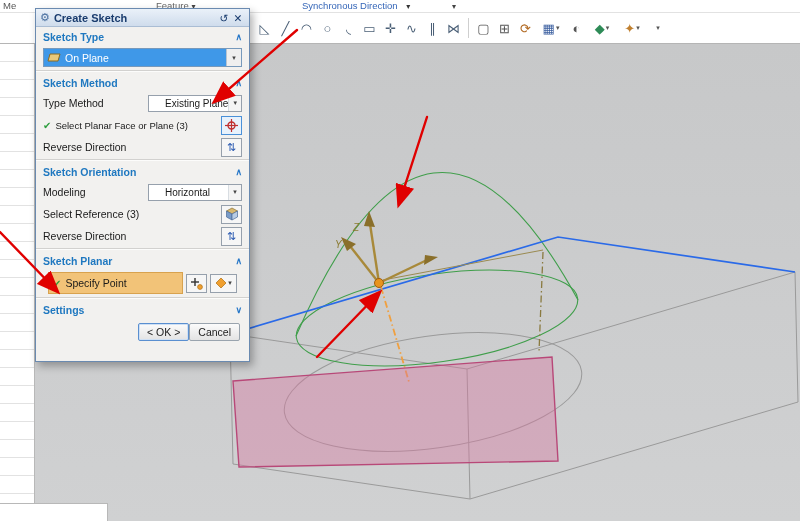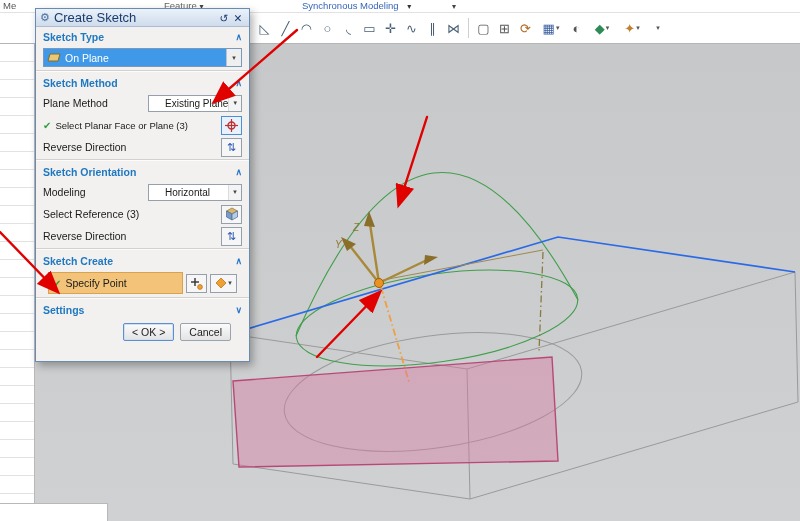--- a/index.html
+++ b/index.html
@@ -5,21 +5,21 @@
   * { margin:0; padding:0; box-sizing:border-box; }
   html,body { width:800px; height:521px; overflow:hidden;
               font-family:"Liberation Sans", sans-serif; }
   #app { position:relative; width:800px; height:521px; background:#cbcccd; }
 
   
   .row1 { position:absolute; left:0; top:0; width:800px; height:13px;
           background:#ffffff; border-bottom:1px solid #e2e2e2; z-index:3; }
   .r1 { position:absolute; top:0; font-size:9.5px; color:#666; white-space:nowrap; }
   .menu-trunc { left:3px; color:#555; }
-  .grp-feature { left:156px;margin-left:8px; }
+  .grp-feature { left:156px; }
   .grp-sync { left:302px; color:#3566b8; }
   .r1caret { color:#444; font-size:8px; }
   .row2 { position:absolute; left:0; top:13px; width:800px; height:31px;
           background:#ffffff; border-bottom:1px solid #b5b5b5; z-index:3;
           display:flex; align-items:center; padding-left:254px; }
   .tool { width:21px; height:24px; display:flex; align-items:center; justify-content:center;
           font-size:13px; color:#4a5f76; border-radius:2px; }
   .toolwide { width:30px; }
   .tsep { width:1px; height:20px; background:#cfcfcf; margin:0 4px; }
   .tcaret { font-size:7px; color:#555; margin-left:1px; }
@@ -40,21 +40,21 @@
   svg.annot { position:absolute; left:0; top:0; z-index:50; pointer-events:none; }
 
   
   .dialog { position:absolute; left:35px; top:8px; width:215px; height:354px;
             background:#f2f1ef; border:1px solid #6a8ab0; z-index:10;
             box-shadow:3px 4px 8px rgba(0,0,0,.30); font-size:10.5px; color:#1a1a1a; }
   .dlg-title { height:18px; display:flex; align-items:center;
                background:linear-gradient(#eaf1f9,#cfdcec); border-bottom:1px solid #aabdd4;
                padding:0 4px; }
   .dlg-title .gear { color:#4a70a0; font-size:11px; }
-  .dlg-title .ttl { flex:1; margin-left:4px; color:#1a3c6e; font-weight:normal; font-size:13px; }
+  .dlg-title .ttl { flex:1; margin-left:4px; color:#1a3c6e; font-weight:bold; font-size:11px; }
   .dlg-title .tbtn { color:#1a3c6e; font-size:10.5px; width:14px; text-align:center; cursor:default; }
   .grp-hdr { height:19px; display:flex; align-items:center; padding:0 7px;
              color:#1f78c0; font-weight:600; }
   .grp-hdr .chev { margin-left:auto; font-size:9px; color:#2878c8; }
   .sep { height:2px; border-top:1px solid #d2d1cf; border-bottom:1px solid #fcfcfb; margin:1px 0; }
   .drow { height:22px; display:flex; align-items:center; padding:0 7px; }
   .lbl { white-space:nowrap; }
   .spacer { flex:1; }
   .check { color:#2e9e3e; font-size:10px; margin-right:4px; }
 
@@ -75,21 +75,21 @@
   .revglyph { color:#2858b0; font-size:11px; }
 
   .origin-row { height:26px; display:flex; align-items:center; padding:0 12px; }
   .origin-hl { flex:1; height:22px; background:#f2c378; border:1px solid #d8a24e;
                display:flex; align-items:center; padding:0 4px; }
   .splitbtn { width:27px; height:19px; border:1px solid #96a0ac; background:#f6f6f6;
               display:flex; align-items:center; justify-content:center; margin-left:3px; gap:1px; }
   .splitbtn .sc { font-size:7px; color:#444; }
 
   .btnrow { height:26px; display:flex; align-items:center; justify-content:flex-end;
-            gap:6px; padding-right:18px; }
+            padding-right:9px; }
   .btn { height:18px; font-size:10.5px; padding:0 8px; color:#222;
          background:linear-gradient(#fbfbfb,#e3e3e3); border:1px solid #9aa4ae; border-radius:2px; }
   .btn.default { border-color:#5a8fd0; box-shadow:inset 0 0 0 1px #cfe0f4; }
 </style>
 </head>
 <body>
 
 <div id="app">
 
   <div class="viewport"></div>
@@ -131,21 +131,21 @@
     <circle cx="379" cy="283" r="4.5" fill="#e8941e" stroke="#a05c10" stroke-width="1"></circle>
   </svg>
 
   <div class="row1">
     <span class="r1 menu-trunc">Me</span>
     <span class="r1 grp-feature">
       <span>Feature</span>
       <span class="r1caret">▾</span>
     </span>
     <span class="r1 grp-sync">
-      <span>Synchronous Modeling</span>
+      <span>Synchronous Direction</span>
       <span class="r1caret" style="color:#333; margin-left:6px;">▾</span>
     </span>
     <span class="r1" style="left:452px;">
       <span class="r1caret">▾</span>
     </span>
   </div>
 
   <div class="row2">
     <span class="tool">
         <span>◺</span>
@@ -231,21 +231,21 @@
       </div>
       <div class="combo-btn">▾</div>
     </div>
     <div class="sep"></div>
 
     <div class="grp-hdr">
       <span>Sketch Method</span>
       <span class="chev">∧</span>
     </div>
     <div class="drow">
-      <span class="lbl">Plane Method</span>
+      <span class="lbl">Type Method</span>
       <span class="spacer"></span>
       <div class="combo">
         <span class="cv">Existing Plane</span>
         <span class="cb">▾</span>
       </div>
     </div>
     <div class="drow" style="font-size:9.5px;">
       <span class="check">✔</span>
       <span class="lbl">Select Planar Face or Plane (3)</span>
       <span class="spacer"></span>
@@ -292,21 +292,21 @@
     <div class="drow">
       <span class="lbl">Reverse Direction</span>
       <span class="spacer"></span>
       <span class="iconbtn">
         <span class="revglyph">⇅</span>
       </span>
     </div>
     <div class="sep"></div>
 
     <div class="grp-hdr">
-      <span>Sketch Create</span>
+      <span>Sketch Planar</span>
       <span class="chev">∧</span>
     </div>
     <div class="origin-row">
       <div class="origin-hl">
         <span class="check">✔</span>
         <span class="lbl">Specify Point</span>
       </div>
       <span class="iconbtn" style="margin-left:3px;">
         <svg width="13" height="13">
           <line x1="5" y1="1" x2="5" y2="9" stroke="#333" stroke-width="1.4"></line>

